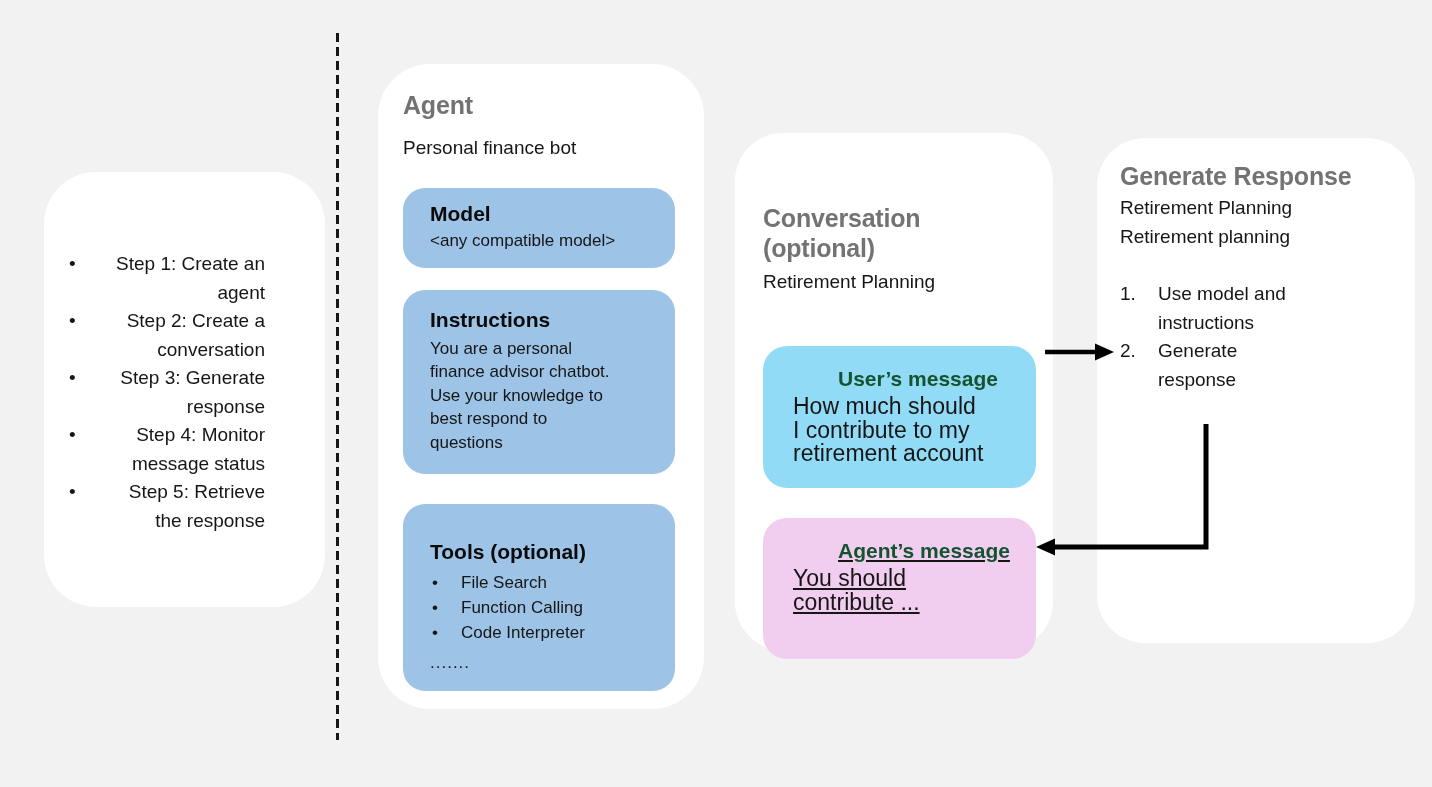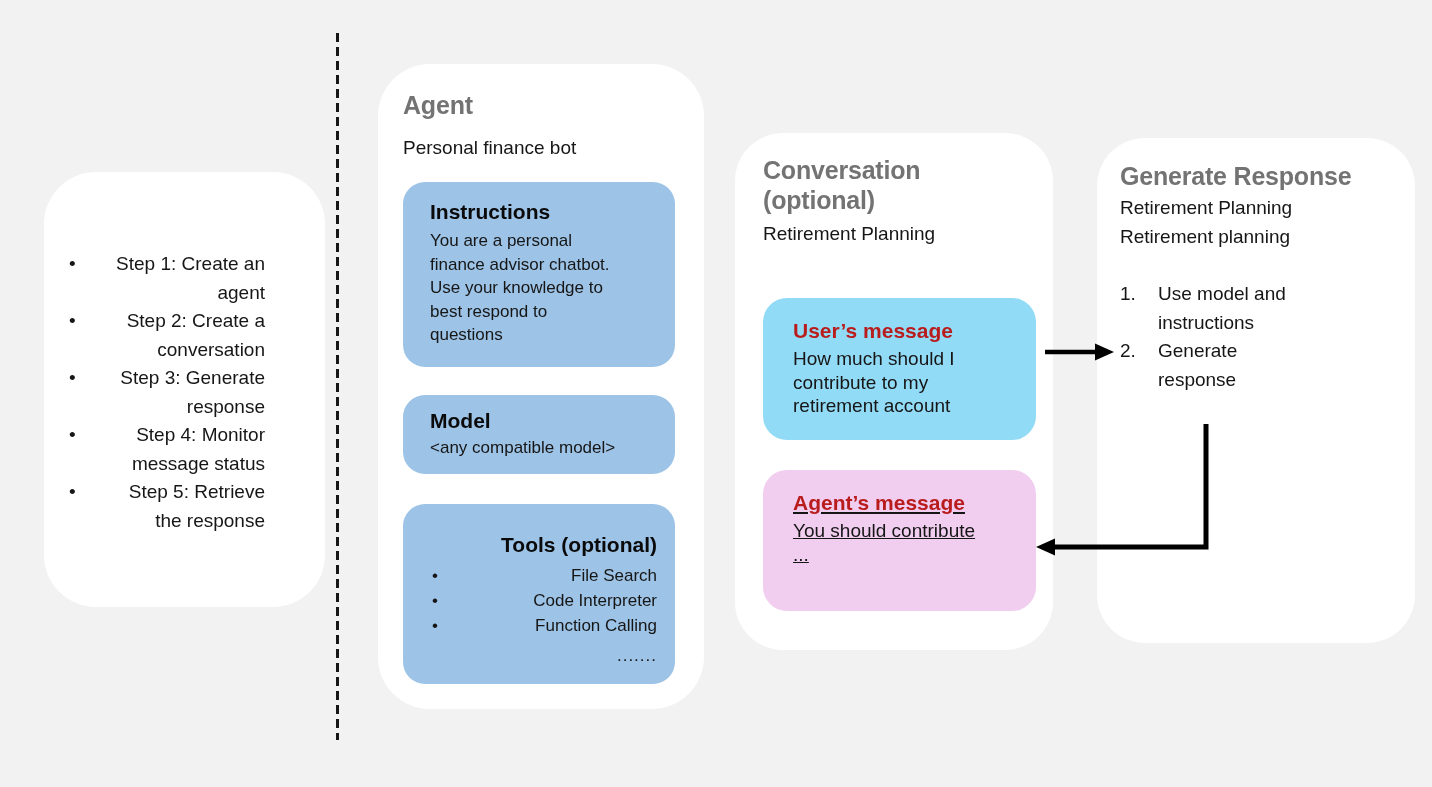--- a/index.html
+++ b/index.html
@@ -82,52 +82,53 @@
     color: #0a0a0a;
   }
   .inner-box p, .inner-box li, .inner-box .ellipsis {
     font-size: 17px;
     line-height: 23.5px;
   }
   .instructions-box { margin-top: 22px; padding: 17px 18px 20px 27px; }
   .instructions-box p { margin-top: 4px; max-width: 192px; }
   .model-box { margin-top: 28px; padding: 13px 18px 15px 27px; }
   .model-box p { margin-top: 2px; }
-  .tools-box { margin-top: 30px; padding: 28px 18px 16px 27px; text-align: right; }
+  .tools-box { margin-top: 30px; padding: 35px 18px 16px 27px; }
   .tools-box ul { list-style: none; margin-top: 5px; }
   .tools-box li { position: relative; padding-left: 31px; line-height: 25px; }
   .tools-box li::before {
     content: "\2022";
     position: absolute; left: 2px; top: 0;
   }
   .tools-box .ellipsis { margin-top: 6px; letter-spacing: 1px; }
 
   
   .conversation-card {
     left: 735px; top: 133px;
     width: 318px; height: 517px;
     padding: 22px 20px 0 28px;
     border-radius: 48px;
   }
-  .conversation-card h2 { max-width: 200px; }
+  .conversation-card h2 { max-width: 200px; margin-top: 48px; }
   .conversation-card .subtitle { margin-top: 7px; }
   .msg-box {
     border-radius: 24px;
     width: 273px;
     padding: 20px 16px 18px 30px;
   }
   .msg-box h3 {
     font-size: 21px;
     line-height: 26px;
     font-weight: bold;
-    color: #b91c1c;
+    color: #14532d;
+    margin-left: 45px;
   }
   .msg-box p {
     margin-top: 3px;
-    font-size: 19px;
+    font-size: 23px;
     line-height: 23.5px;
     max-width: 192px;
   }
   .user-msg { margin-top: 52px; background: var(--user-message-box, #92dbf7); min-height: 142px; }
   .agent-msg { margin-top: 30px; background: var(--agent-message-box, #f1ceef); min-height: 141px; text-decoration: underline; }
 
   
   .generate-card {
     left: 1097px; top: 138px;
     width: 318px; height: 505px;
@@ -173,36 +174,36 @@
       <li>Step 5: Retrieve the response</li>
     </ul>
   </div>
 
   <div class="divider"></div>
 
   <div class="card agent-card">
     <h2>Agent</h2>
     <div class="subtitle">Personal finance bot</div>
 
+    <div class="inner-box model-box">
+      <h3>Model</h3>
+      <p>&lt;any compatible model&gt;</p>
+    </div>
+
     <div class="inner-box instructions-box">
       <h3>Instructions</h3>
       <p>You are a personal finance advisor chatbot. Use your knowledge to best respond to questions</p>
-    </div>
-
-    <div class="inner-box model-box">
-      <h3>Model</h3>
-      <p>&lt;any compatible model&gt;</p>
     </div>
 
     <div class="inner-box tools-box">
       <h3>Tools (optional)</h3>
       <ul>
         <li>File Search</li>
+        <li>Function Calling</li>
         <li>Code Interpreter</li>
-        <li>Function Calling</li>
       </ul>
       <div class="ellipsis">.......</div>
     </div>
   </div>
 
   <div class="card conversation-card">
     <h2>Conversation (optional)</h2>
     <div class="subtitle">Retirement Planning</div>
 
     <div class="msg-box user-msg">

